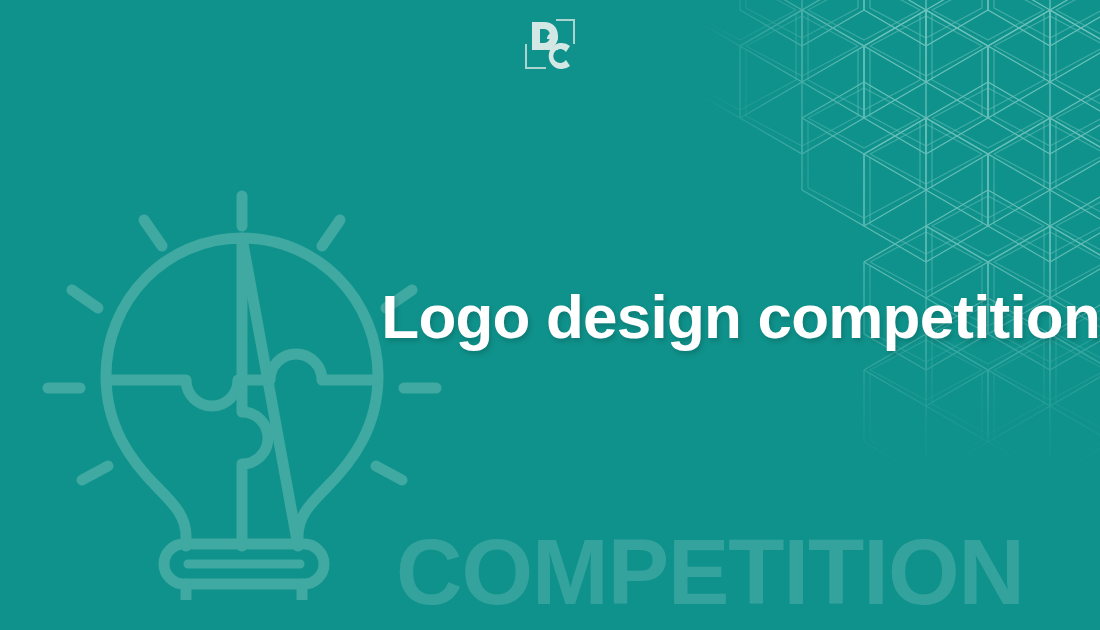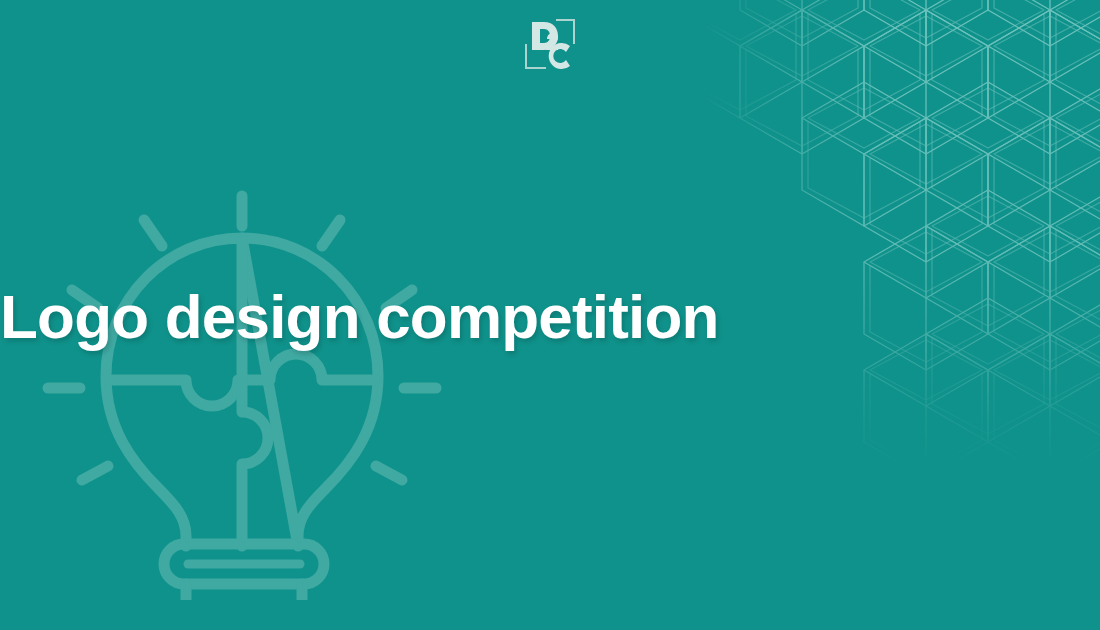--- a/index.html
+++ b/index.html
@@ -61,21 +61,21 @@
     width: 56px;
     height: 62px;
   }
 
   
   #headline {
     position: absolute;
     left: 0;
     right: 0;
     top: 283px;
-    text-align: left;
+    text-align: right;
     font-size: 62px;
     font-weight: bold;
     letter-spacing: -0.8px;
     line-height: 1.1;
     color: #ffffff;
     text-shadow: 2px 3px 5px rgba(0,0,0,0.17);
     white-space: nowrap;
   }
 </style>
 </head>
@@ -151,20 +151,21 @@
 
             <use href="#isoCube" x="102" y="-62"></use>
             <use href="#isoCube" x="226" y="-62"></use>
             <use href="#isoCube" x="350" y="-62"></use>
           </g>
         </g>
       </g>
     </svg>
   </div>
 
+  <div id="watermark">COMPETITION</div>
 
   <div id="bulb-illustration">
     <svg width="420" height="420" viewBox="0 0 420 420" xmlns="http://www.w3.org/2000/svg">
       <g stroke="#3fa9a2" fill="none" stroke-width="11" stroke-linecap="round" stroke-linejoin="round">
 
         <g>
           <line x1="208" y1="16" x2="208" y2="46"></line>
           <line x1="110" y1="40" x2="128" y2="66"></line>
           <line x1="306" y1="40" x2="288" y2="66"></line>
           <line x1="38" y1="110" x2="64" y2="128"></line>

